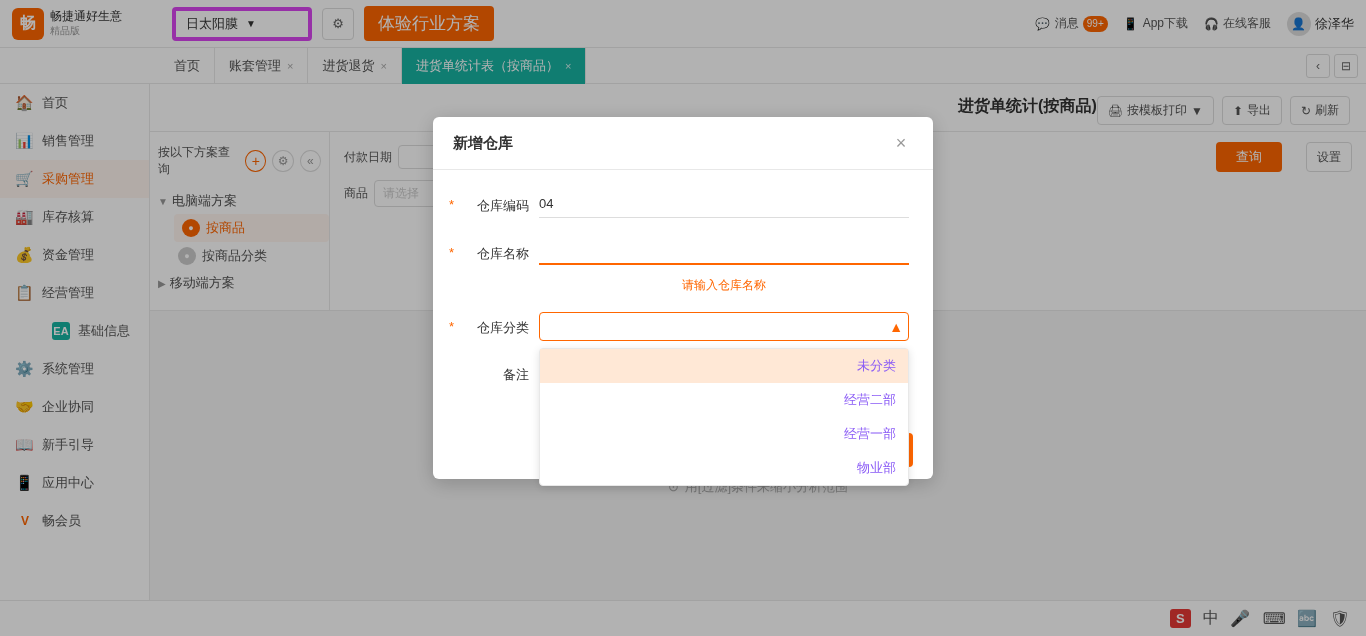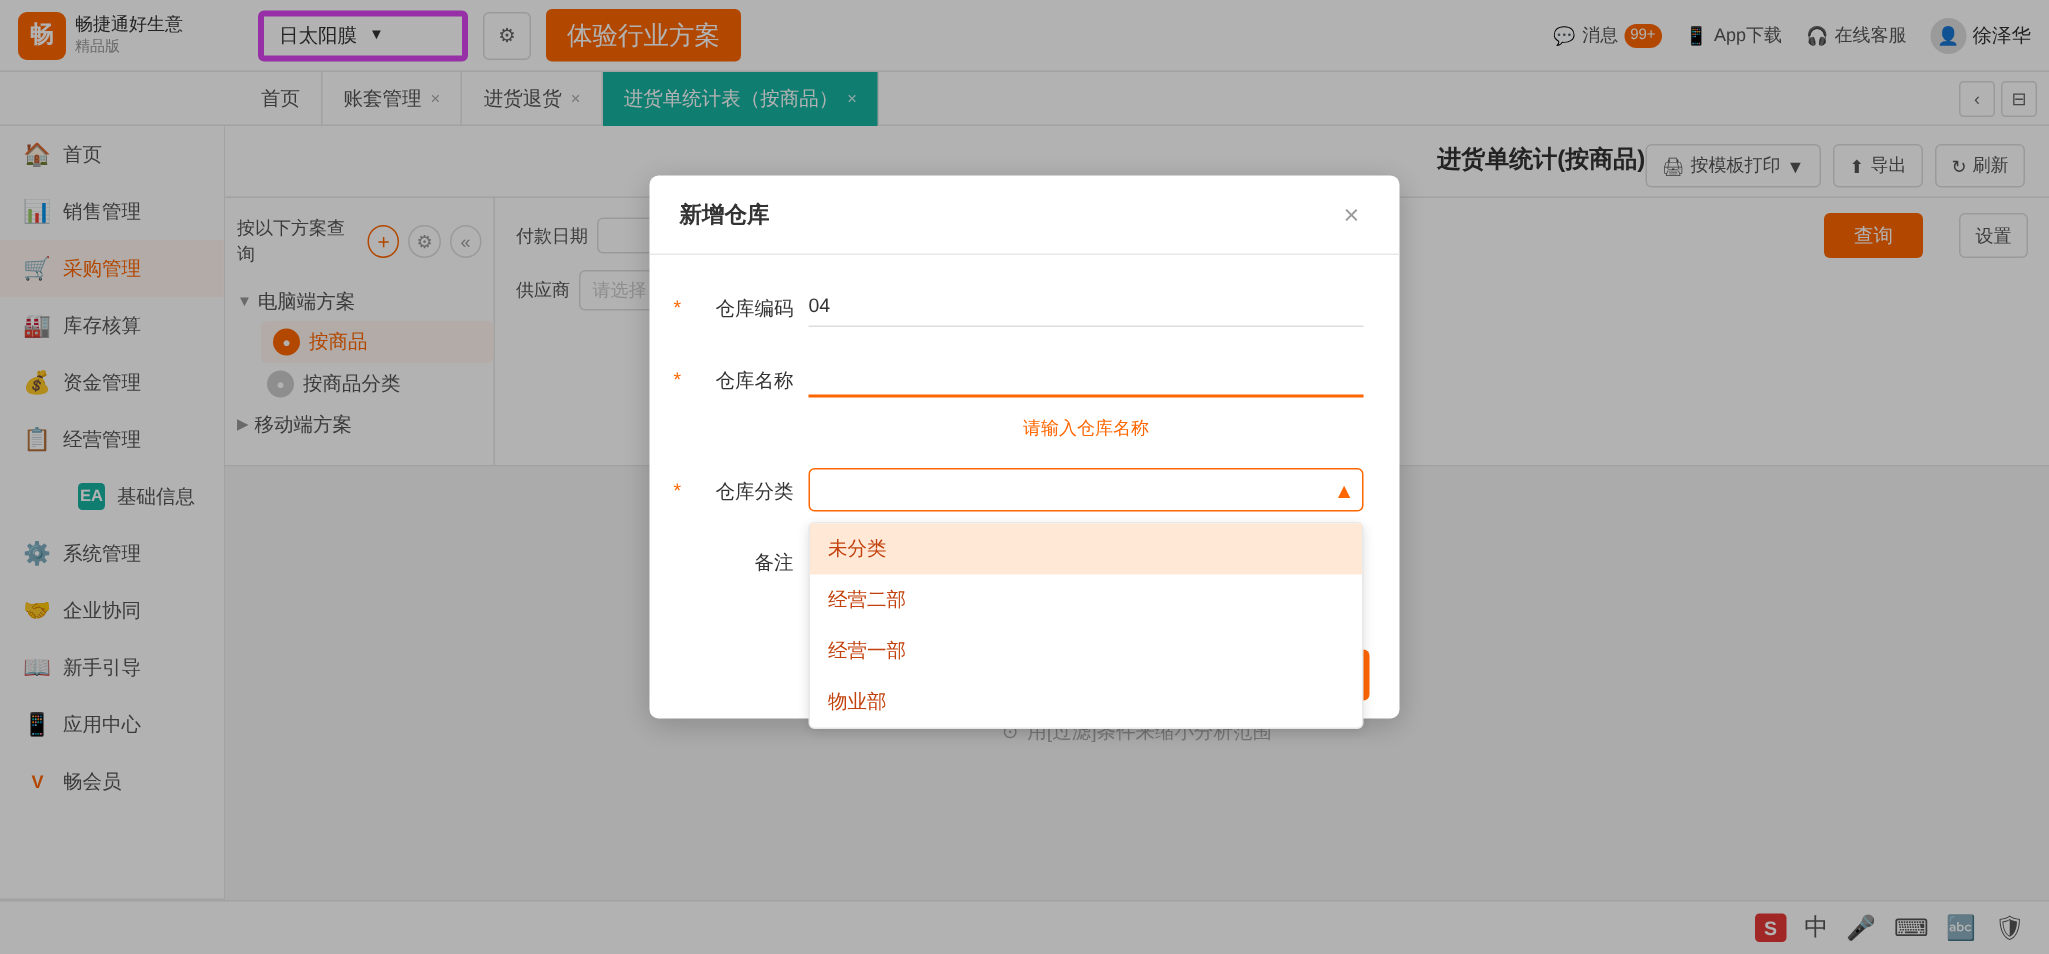--- a/index.html
+++ b/index.html
@@ -232,21 +232,21 @@
       position: absolute; right: 6px; top: 50%; transform: translateY(-50%);
       cursor: pointer; color: #f60; font-size: 14px;
     }
     .dropdown-list {
       position: absolute; top: 36px; left: 0; right: 0;
       background: #fff; border: 1px solid #e8e8e8;
       border-radius: 4px; box-shadow: 0 2px 8px rgba(0,0,0,0.12);
       z-index: 200;
     }
     .dropdown-item {
-      padding: 8px 12px; cursor: pointer; color: #c2410c; font-size: 13px;
+      padding: 8px 12px; cursor: pointer; color: #8b5cf6; font-size: 13px; text-align: right;
     }
     .dropdown-item.selected { background: #ffe8d6; }
     .modal-footer {
       padding: 12px 20px;
       display: flex; justify-content: flex-end; gap: 10px;
     }
     .btn-save {
       background: #f60; color: white; border: none; border-radius: 4px;
       padding: 8px 24px; cursor: pointer; font-size: 13px;
     }
@@ -458,27 +458,20 @@
             <span style="position:absolute;right:6px;top:50%;transform:translateY(-50%);color:#999;">▼</span>
           </div>
         </div>
         <div style="margin-left:auto;display:flex;gap:24px;">
           <button class="action-btn primary" style="background:#f60;color:white;border:none;border-radius:4px;padding:6px 20px;cursor:pointer;font-size:13px;">查询</button>
           <button class="action-btn">设置</button>
         </div>
       </div>
 
       <div style="display:flex;flex-wrap:wrap;gap:8px 16px;align-items:center;margin-top:8px;">
-        <div style="display:flex;align-items:center;gap:6px;">
-          <span style="color:#555;font-size:12px;white-space:nowrap;">供应商</span>
-          <div style="border:1px solid #ddd;border-radius:4px;padding:4px 24px 4px 8px;font-size:12px;min-width:120px;background:#fff;position:relative;cursor:pointer;">
-            <span style="color:#ccc;">请选择</span>
-            <span style="position:absolute;right:6px;top:50%;transform:translateY(-50%);color:#999;">▼</span>
-          </div>
-        </div>
         <div style="display:flex;align-items:center;gap:6px;">
           <span style="color:#555;font-size:12px;">商品</span>
           <div style="border:1px solid #ddd;border-radius:4px;padding:4px 30px 4px 8px;font-size:12px;min-width:120px;background:#fff;position:relative;cursor:pointer;">
             <span style="color:#ccc;">请选择</span>
             <span style="position:absolute;right:6px;top:50%;transform:translateY(-50%);color:#999;">⋯</span>
           </div>
         </div>
       </div>
     </div>
   </div>

